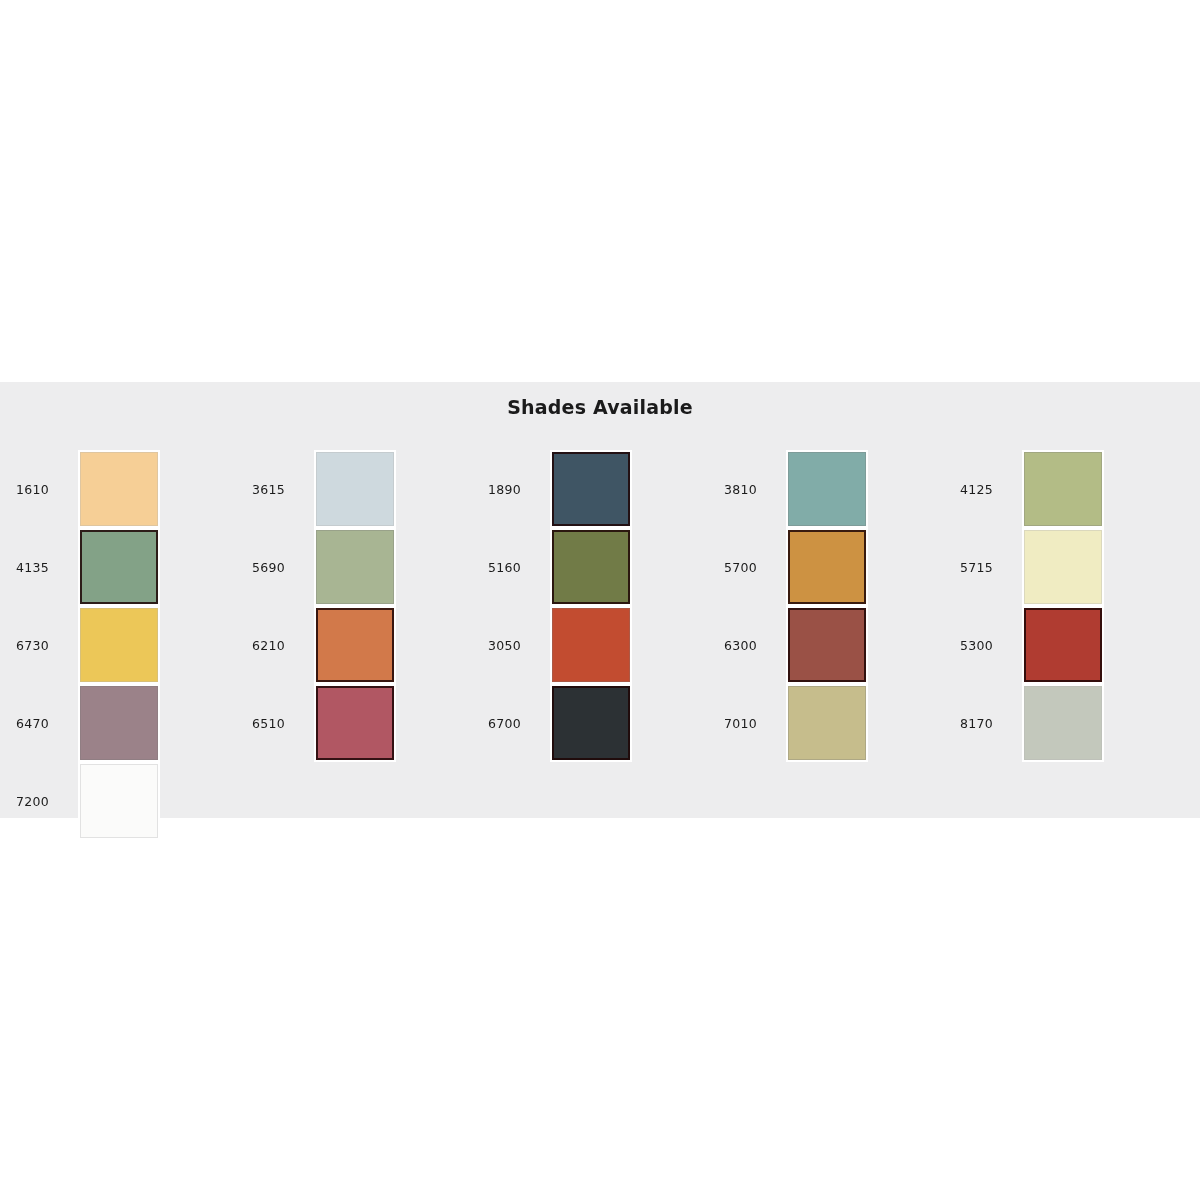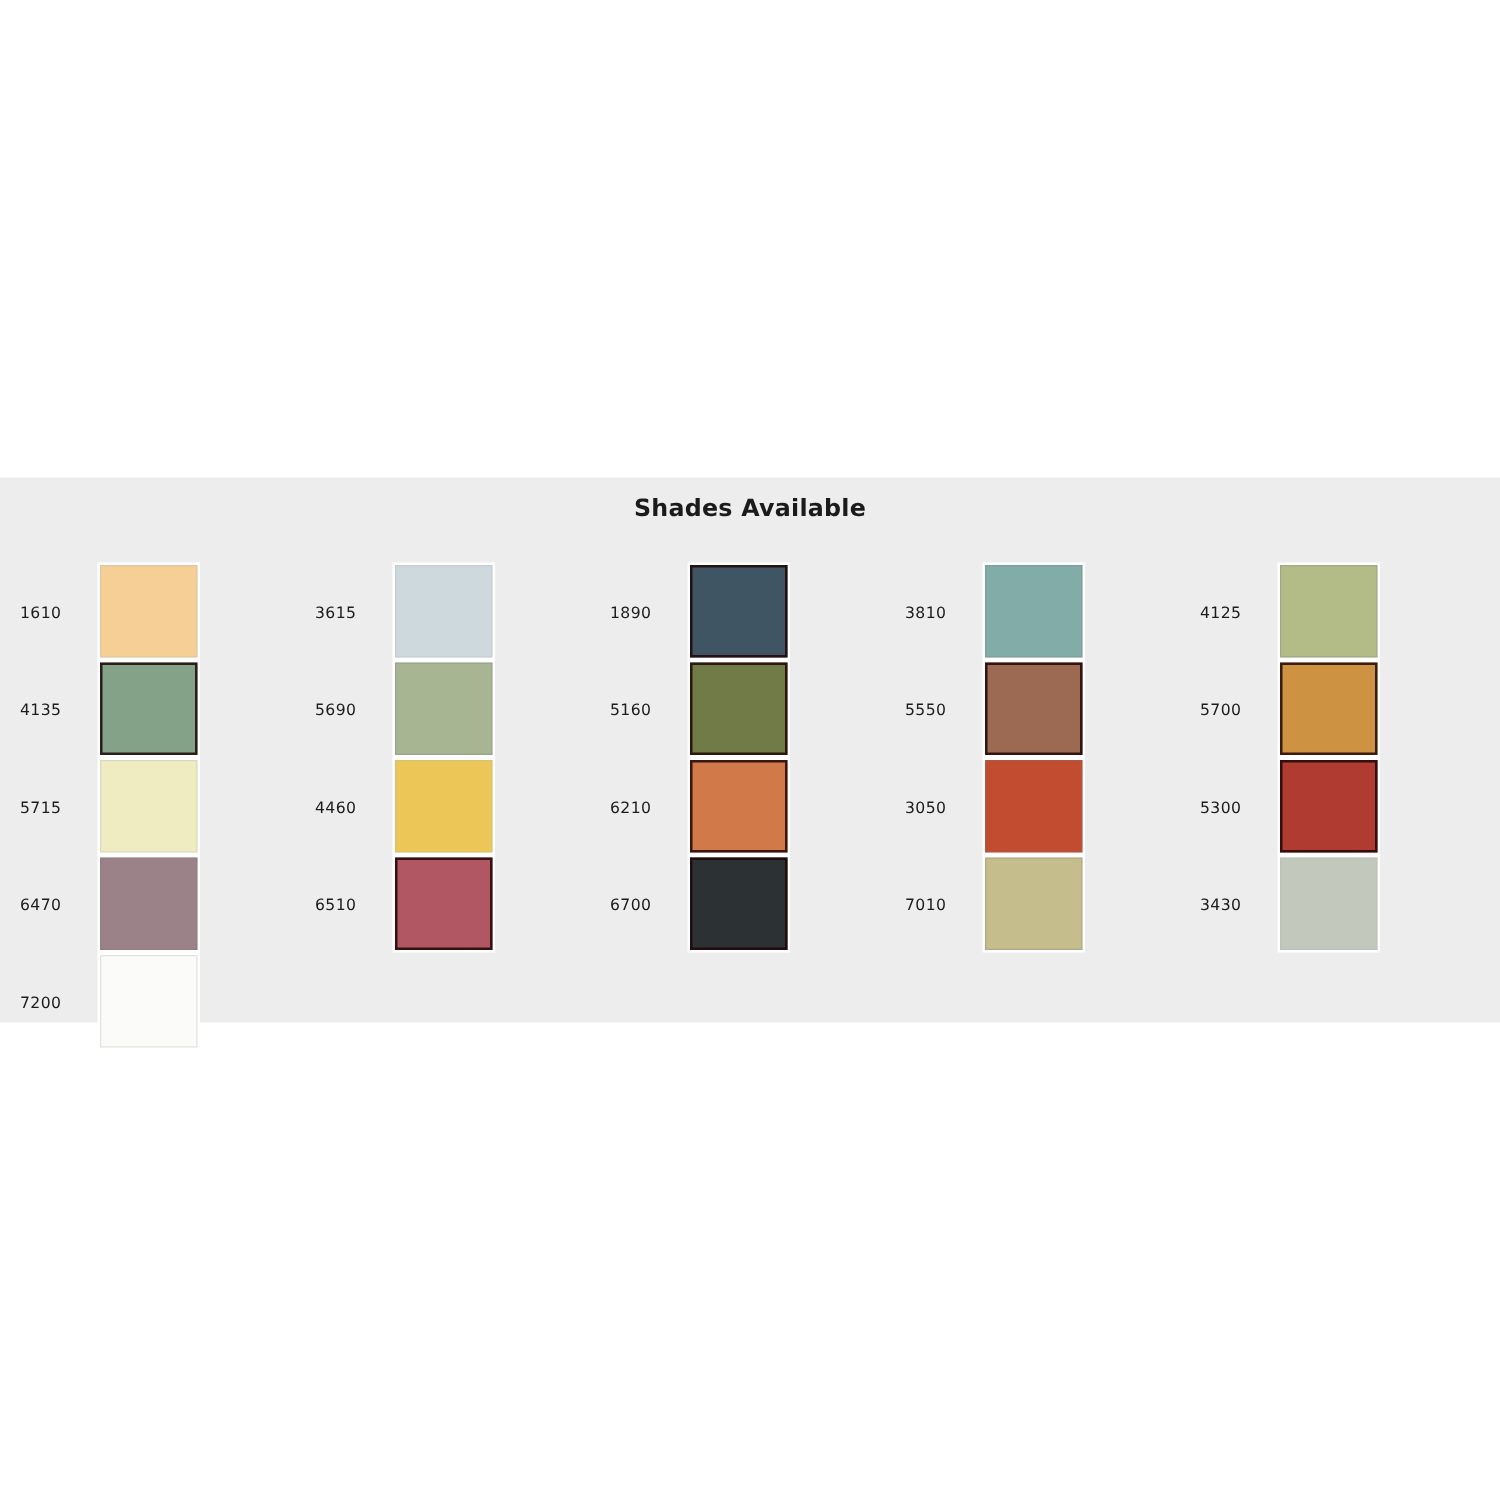--- a/index.html
+++ b/index.html
@@ -161,56 +161,56 @@
             <span class="swatch-chip soft-edge" style="background: rgb(168, 181, 147);"></span>
           </span>
         </div>
         <div class="swatch-cell">
           <span class="swatch-code">5160</span>
           <span class="swatch-chip-wrap">
             <span class="swatch-chip dark-edge" style="background: rgb(113, 123, 71);"></span>
           </span>
         </div>
         <div class="swatch-cell">
-          <span class="swatch-code">5550</span>
-          <span class="swatch-chip-wrap">
-            <span class="swatch-chip dark-edge" style="background: rgb(156, 105, 83);"></span>
-          </span>
-        </div>
-        <div class="swatch-cell">
           <span class="swatch-code">5700</span>
           <span class="swatch-chip-wrap">
             <span class="swatch-chip dark-edge" style="background: rgb(205, 146, 66);"></span>
           </span>
         </div>
         <div class="swatch-cell">
           <span class="swatch-code">5715</span>
           <span class="swatch-chip-wrap">
             <span class="swatch-chip faint-edge" style="background: rgb(240, 236, 194);"></span>
           </span>
         </div>
         <div class="swatch-cell">
-          <span class="swatch-code">4460</span>
+          <span class="swatch-code">6730</span>
           <span class="swatch-chip-wrap">
             <span class="swatch-chip faint-edge" style="background: rgb(236, 199, 88);"></span>
           </span>
         </div>
         <div class="swatch-cell">
           <span class="swatch-code">6210</span>
           <span class="swatch-chip-wrap">
             <span class="swatch-chip dark-edge" style="background: rgb(210, 121, 74);"></span>
           </span>
         </div>
         <div class="swatch-cell">
           <span class="swatch-code">3050</span>
           <span class="swatch-chip-wrap">
             <span class="swatch-chip soft-edge" style="background: rgb(194, 76, 48);"></span>
           </span>
         </div>
         <div class="swatch-cell">
+          <span class="swatch-code">6300</span>
+          <span class="swatch-chip-wrap">
+            <span class="swatch-chip dark-edge" style="background: rgb(154, 81, 70);"></span>
+          </span>
+        </div>
+        <div class="swatch-cell">
           <span class="swatch-code">5300</span>
           <span class="swatch-chip-wrap">
             <span class="swatch-chip dark-edge" style="background: rgb(176, 60, 49);"></span>
           </span>
         </div>
         <div class="swatch-cell">
           <span class="swatch-code">6470</span>
           <span class="swatch-chip-wrap">
             <span class="swatch-chip soft-edge" style="background: rgb(155, 130, 137);"></span>
           </span>
@@ -227,21 +227,21 @@
             <span class="swatch-chip dark-edge" style="background: rgb(44, 49, 52);"></span>
           </span>
         </div>
         <div class="swatch-cell">
           <span class="swatch-code">7010</span>
           <span class="swatch-chip-wrap">
             <span class="swatch-chip soft-edge" style="background: rgb(198, 189, 140);"></span>
           </span>
         </div>
         <div class="swatch-cell">
-          <span class="swatch-code">3430</span>
+          <span class="swatch-code">8170</span>
           <span class="swatch-chip-wrap">
             <span class="swatch-chip faint-edge" style="background: rgb(195, 200, 188);"></span>
           </span>
         </div>
         <div class="swatch-cell">
           <span class="swatch-code">7200</span>
           <span class="swatch-chip-wrap">
             <span class="swatch-chip faint-edge" style="background: rgb(251, 251, 250);"></span>
           </span>
         </div>

